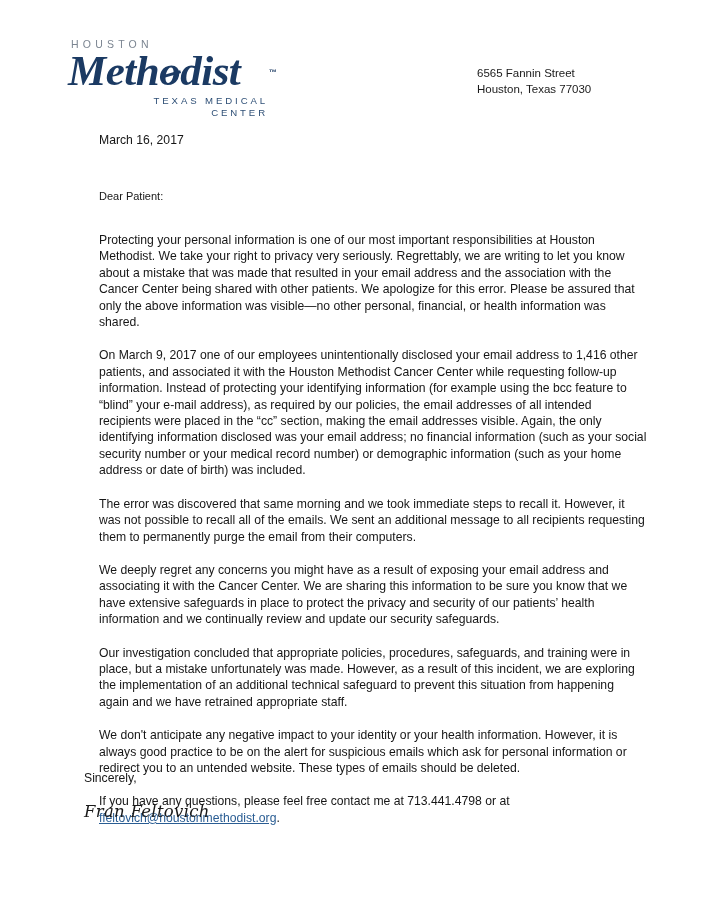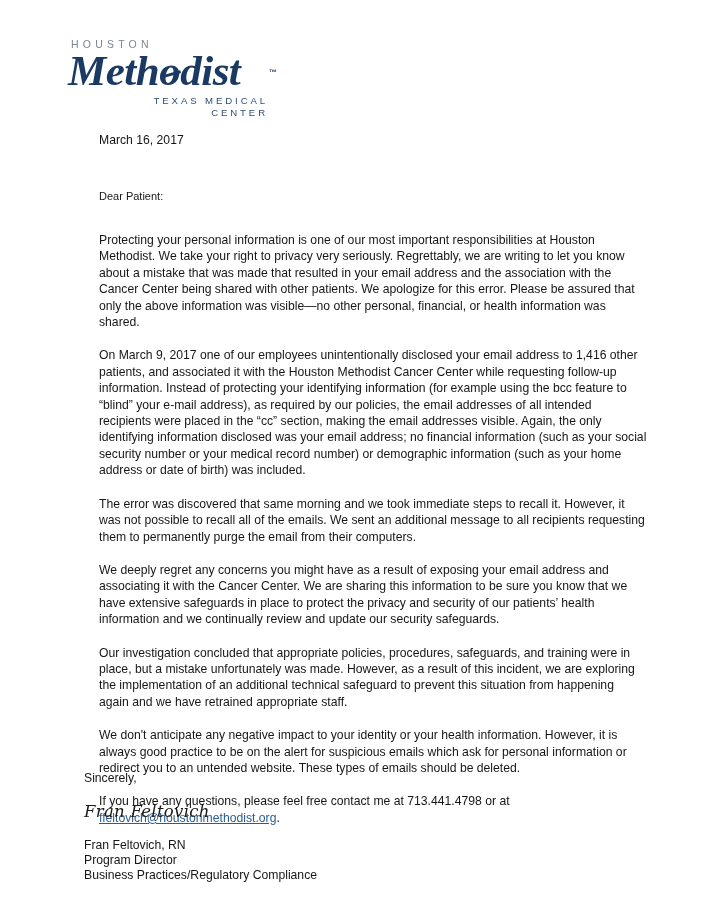--- a/index.html
+++ b/index.html
@@ -186,20 +186,22 @@
 <div class="page">
 
   <div class="letterhead">
 
     <div class="logo-block">
       <div class="logo-houston">HOUSTON</div>
       <div class="logo-word"><span>Meth</span><span class="slash-o">o</span><span>dist</span><span class="logo-tm">™</span></div>
       <div class="logo-tagline">TEXAS MEDICAL CENTER</div>
     </div>
 
+    <div class="address-block">6565 Fannin Street
+Houston, Texas 77030</div>
   </div>
 
   <div class="letter-body">
 
     <div class="date-line">March 16, 2017</div>
 
     <div class="salutation">Dear Patient:</div>
 
     <p class="para">Protecting your personal information is one of our most important responsibilities at Houston Methodist. We take your right to privacy very seriously. Regrettably, we are writing to let you know about a mistake that was made that resulted in your email address and the association with the Cancer Center being shared with other patients. We apologize for this error. Please be assured that only the above information was visible—no other personal, financial, or health information was shared.</p>
     <p class="para">On March 9, 2017 one of our employees unintentionally disclosed your email address to 1,416 other patients, and associated it with the Houston Methodist Cancer Center while requesting follow-up information. Instead of protecting your identifying information (for example using the bcc feature to “blind” your e-mail address), as required by our policies, the email addresses of all intended recipients were placed in the “cc” section, making the email addresses visible. Again, the only identifying information disclosed was your email address; no financial information (such as your social security number or your medical record number) or demographic information (such as your home address or date of birth) was included.</p>
@@ -207,18 +209,15 @@
     <p class="para">We deeply regret any concerns you might have as a result of exposing your email address and associating it with the Cancer Center. We are sharing this information to be sure you know that we have extensive safeguards in place to protect the privacy and security of our patients’ health information and we continually review and update our security safeguards.</p>
     <p class="para">Our investigation concluded that appropriate policies, procedures, safeguards, and training were in place, but a mistake unfortunately was made. However, as a result of this incident, we are exploring the implementation of an additional technical safeguard to prevent this situation from happening again and we have retrained appropriate staff.</p>
     <p class="para">We don't anticipate any negative impact to your identity or your health information. However, it is always good practice to be on the alert for suspicious emails which ask for personal information or redirect you to an untended website.  These types of emails should be deleted.</p>
 
     <p class="para"><span>If you have any questions, please feel free contact me at 713.441.4798 or at </span><a class="email-link" href="#">ffeltovich@houstonmethodist.org</a><span>.</span></p>
   </div>
 
   <div class="closing">
     <div class="closing-sincerely">Sincerely,</div>
     <div class="signature">Fran Feltovich</div>
-    <div class="signer-block">Fran Feltovich, RN
-Program Director
-Business Practices/Regulatory Compliance</div>
   </div>
 
 </div>
 
 </body></html>

